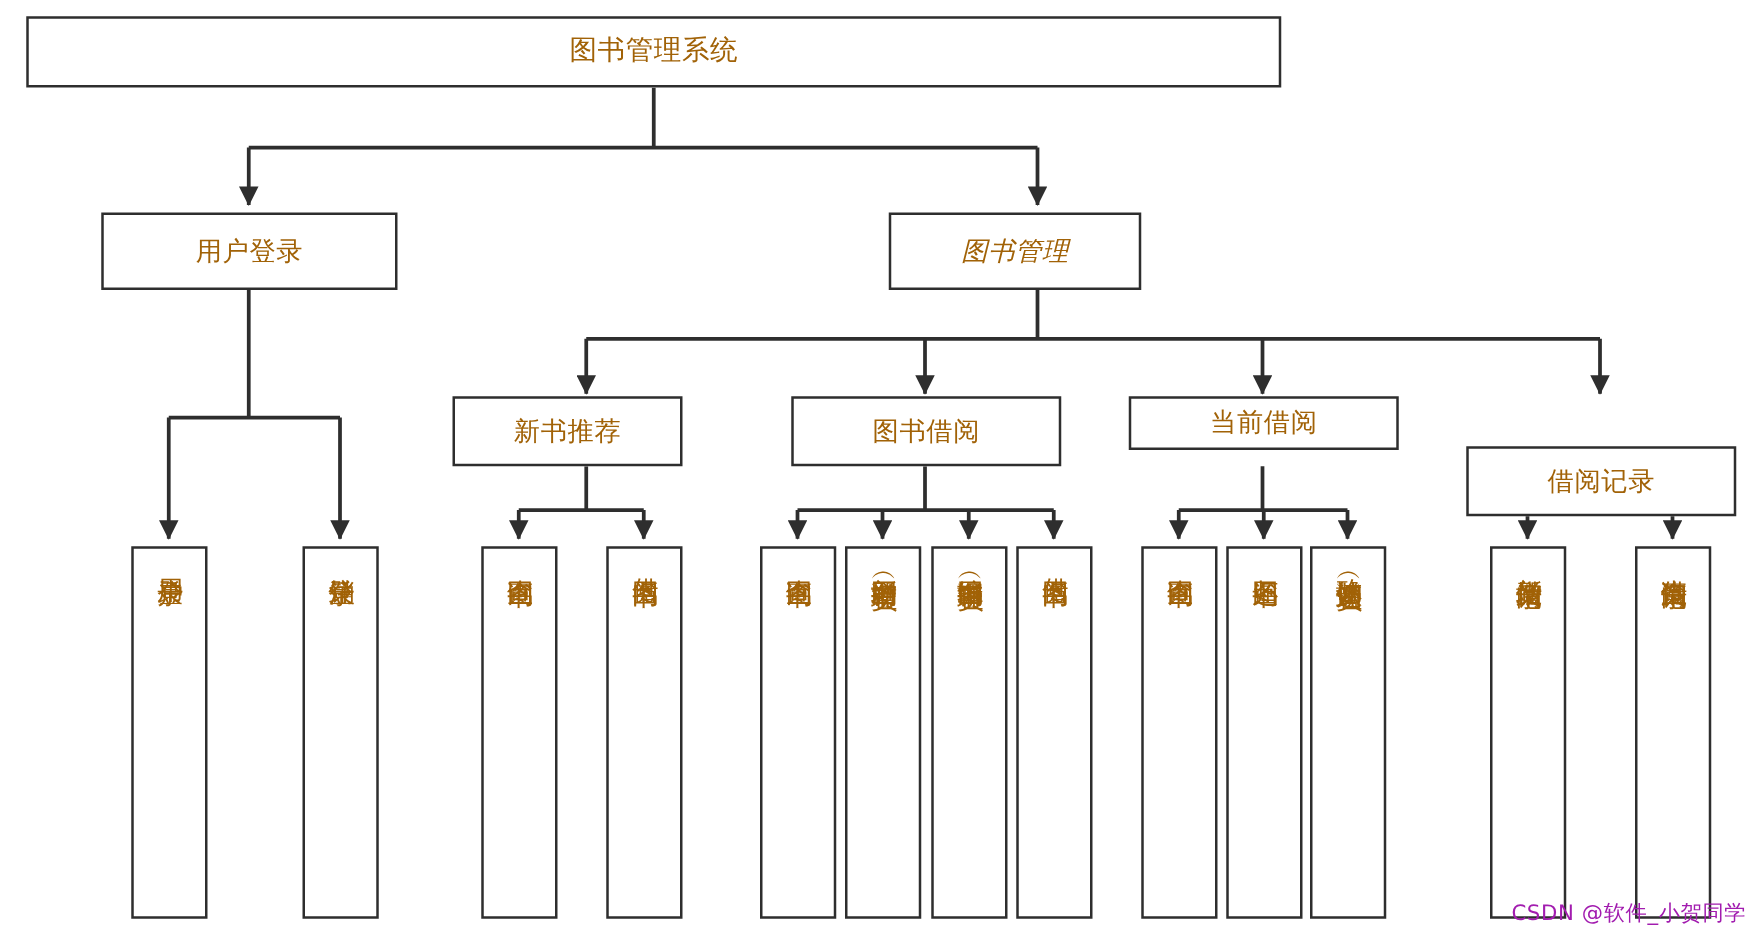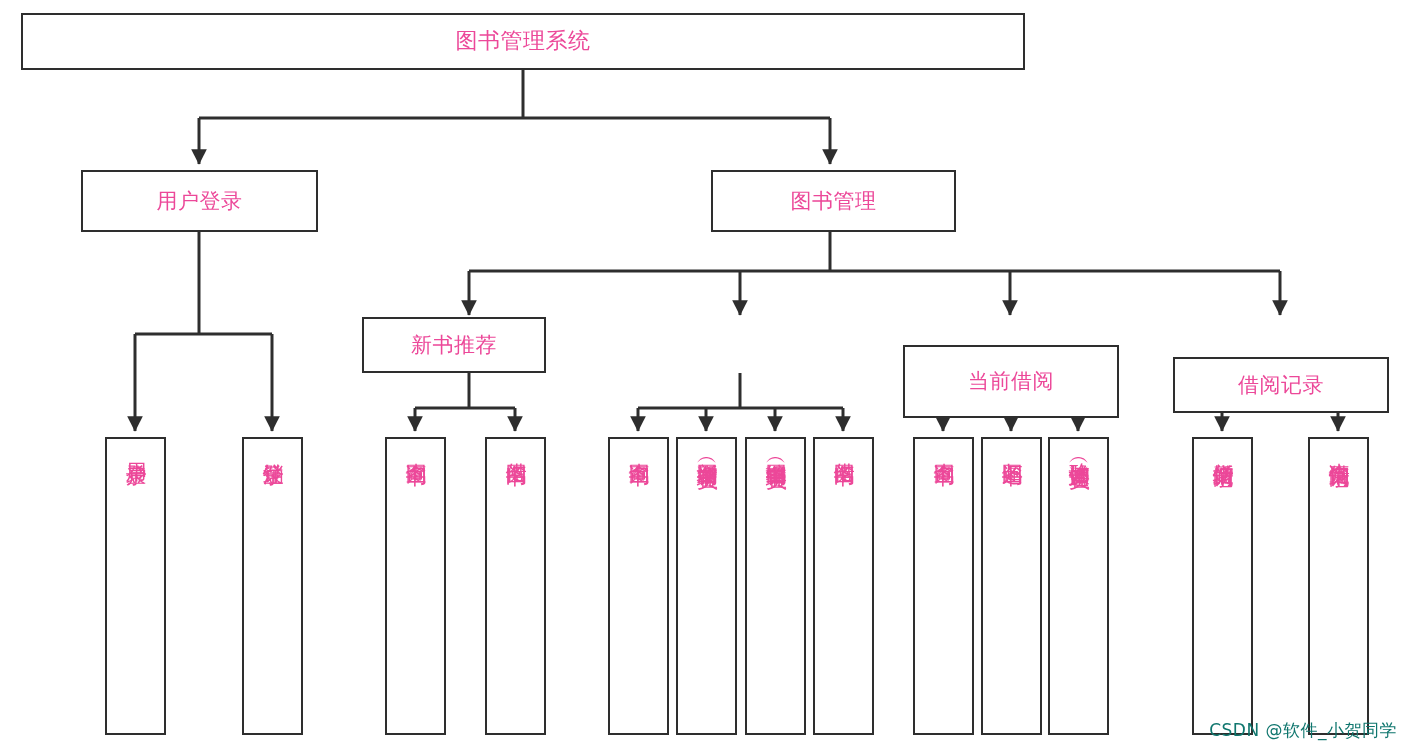--- a/index.html
+++ b/index.html
@@ -26,21 +26,21 @@
     pointer-events: none;
   }
   .node {
     position: absolute;
     box-sizing: border-box;
     background: #ffffff;
     border: 2px solid #2e2e2e;
     display: flex;
     align-items: center;
     justify-content: center;
-    color: #ec4899;
+    color: #a16207;
   }
   .node .label {
     display: block;
     text-align: center;
     line-height: 1.28;
     letter-spacing: 0.5px;
   }
   .node.horiz .label {
     writing-mode: horizontal-tb;
     font-size: 21px;
@@ -56,21 +56,21 @@
     line-height: 1.12;
     letter-spacing: 1px;
     max-height: 100%;
   }
   .node.root .label { font-size: 22px; }
   .watermark {
     position: absolute;
     right: 8px;
     bottom: 5px;
     font-size: 17px;
-    color: #0f766e;
+    color: #a21caf;
     letter-spacing: 0.5px;
     white-space: nowrap;
     user-select: none;
   }
 </style>
 </head>
 <body>
 
 <div id="canvas">
 
@@ -125,28 +125,31 @@
     </g>
   </svg>
 
   <div class="node horiz root" style="left:21px; top:13px; width:1004px; height:57px;">
     <span class="label">图书管理系统</span>
   </div>
 
   <div class="node horiz" style="left:81px; top:170px; width:237px; height:62px;">
     <span class="label">用户登录</span>
   </div>
-  <div class="node horiz" style="left:711px; top:170px; width:245px; height:62px;">
+  <div class="node horiz" style="left:711px; top:170px; width:202px; height:62px;font-style:italic;">
     <span class="label">图书管理</span>
   </div>
 
   <div class="node horiz" style="left:362px; top:317px; width:184px; height:56px;">
     <span class="label">新书推荐</span>
   </div>
-  <div class="node horiz" style="left:903px; top:317px; width:216px; height:73px;margin-top:28px;">
+  <div class="node horiz" style="left:633px; top:317px; width:216px; height:56px;">
+    <span class="label">图书借阅</span>
+  </div>
+  <div class="node horiz" style="left:903px; top:317px; width:216px; height:43px;">
     <span class="label">当前借阅</span>
   </div>
   <div class="node horiz" style="left:1173px; top:317px; width:216px; height:56px;margin-top:40px;">
     <span class="label">借阅记录</span>
   </div>
 
   <div class="node vert" style="left:105px; top:437px; width:61px; height:298px;">
     <span class="label">用户登录</span>
   </div>
   <div class="node vert" style="left:242px; top:437px; width:61px; height:298px;">

